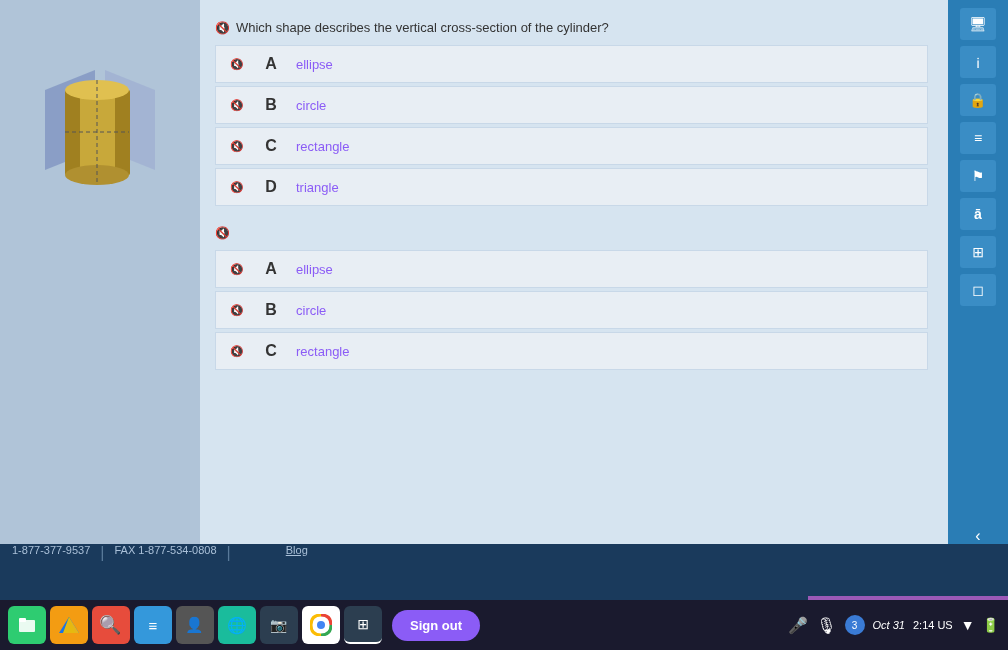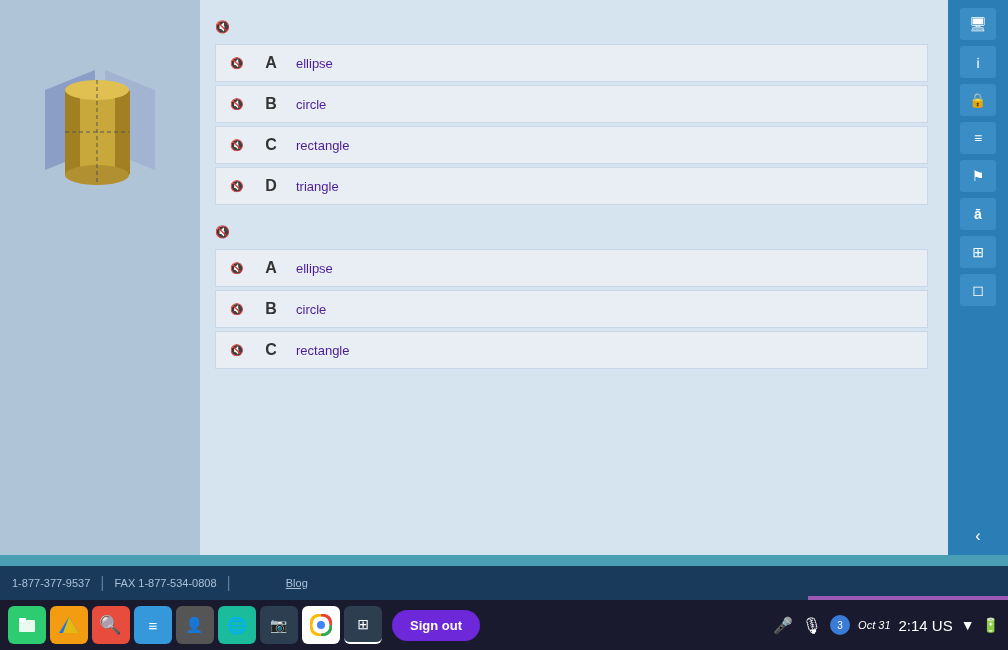--- a/index.html
+++ b/index.html
@@ -89,21 +89,21 @@
     .answer-letter {
       font-size: 16px;
       font-weight: bold;
       color: #333;
       width: 22px;
       text-align: center;
     }
 
     .answer-text {
       font-size: 13px;
-      color: #4c1d95;
+      color: #8b5cf6;
     }
 
     
     .right-sidebar {
       position: absolute;
       top: 0;
       right: 0;
       width: 60px;
       bottom: 95px;
       background: #2a7db5;
@@ -134,24 +134,23 @@
       margin-top: auto;
       margin-bottom: 10px;
     }
 
     
     .footer-bar {
       position: absolute;
       bottom: 50px;
       left: 0;
       right: 0;
-      height: 34px;
+      height: 56px;
       background: #1a3a5c;
       display: flex;
-      align-items: center;
       padding: 0 12px;
       gap: 6px;
     }
 
     .footer-text {
       color: #aac0d8;
       font-size: 11px;
     }
 
     .footer-sep {
@@ -197,21 +196,21 @@
     .taskbar-icon.green-bg { background: #2ecc71; }
     .taskbar-icon.yellow-bg { background: #f39c12; }
     .taskbar-icon.red-bg { background: #e74c3c; }
     .taskbar-icon.blue-bg { background: #3498db; }
     .taskbar-icon.teal-bg { background: #1abc9c; }
     .taskbar-icon.gray-bg { background: #555; }
     .taskbar-icon.chrome-bg { background: white; }
     .taskbar-icon.dark-bg { background: #2c3e50; }
 
     .sign-out-btn {
-      background: #6d28d9;
+      background: #8b5cf6;
       color: white;
       border: none;
       padding: 8px 18px;
       border-radius: 20px;
       font-size: 13px;
       font-weight: bold;
       cursor: pointer;
       margin-left: 6px;
     }
 
@@ -273,20 +272,21 @@
         <line x1="25" y1="72" x2="89" y2="72" stroke="#555" stroke-width="1" stroke-dasharray="4,3"></line>
       </svg>
     </div>
   </div>
 
   <div class="quiz-panel">
 
     <div class="question-block">
       <div class="question-text">
         <span class="speaker-icon">🔇</span>
+        <span>Which shape describes the vertical cross-section of the cylinder?</span>
       </div>
 
       <div class="answer-row">
         <span class="answer-speaker">🔇</span>
         <span class="answer-letter">A</span>
         <span class="answer-text">ellipse</span>
       </div>
       <div class="answer-row">
         <span class="answer-speaker">🔇</span>
         <span class="answer-letter">B</span>
@@ -402,17 +402,17 @@
     <span style="color:white; font-size:14px;">⊞</span>
   </div>
 
   <button class="sign-out-btn">Sign out</button>
 
   <div class="taskbar-right">
     <span class="taskbar-mic">🎤</span>
     <span class="taskbar-mic">🎙</span>
     <div class="taskbar-badge">3</div>
     <span style="color:white; font-size:11px;font-style:italic;">Oct 31</span>
-    <span style="color:white; font-size:15px;">2:14 US</span>
+    <span style="color:white; font-size:11px;">2:14 US</span>
     <span style="color:white; font-size:14px;">▼</span>
     <span style="color:white; font-size:14px;">🔋</span>
   </div>
 </div>
 
 </body></html>

